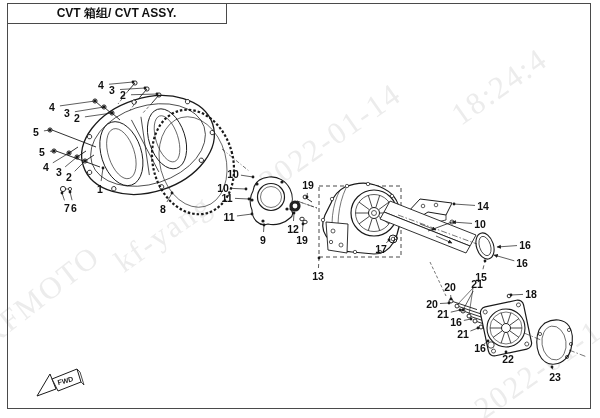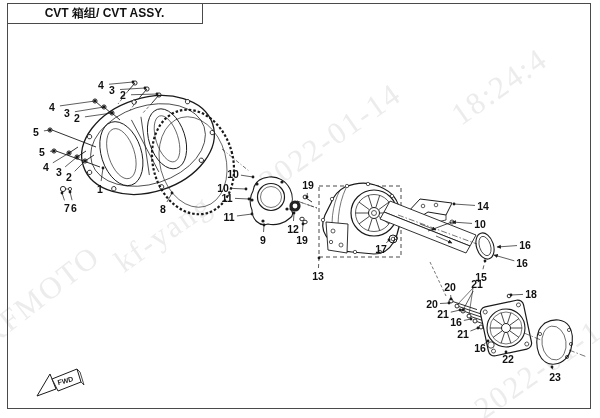--- a/index.html
+++ b/index.html
@@ -2,21 +2,21 @@
 <html><head>
 <meta charset="utf-8">
 <style>
   html,body{margin:0;padding:0;background:#fff;}
   #stage{position:relative;width:600px;height:418px;background:#ffffff;overflow:hidden;
          font-family:"Liberation Sans",sans-serif;}
   
   #frame{position:absolute;left:7px;top:3px;width:584px;height:406px;
          border:1.5px solid #4a4a4a;box-sizing:border-box;}
   
-  #title-cell{position:absolute;left:7px;top:3px;width:196px;height:21px;
+  #title-cell{position:absolute;left:7px;top:3px;width:220px;height:21px;
               border-right:1px solid #4a4a4a;border-bottom:1px solid #4a4a4a;
               box-sizing:border-box;display:flex;align-items:center;justify-content:center;}
   #title-cell span{font-size:12px;font-weight:bold;color:#111;white-space:nowrap;}
   
   #wm-layer{position:absolute;left:0;top:0;width:600px;height:418px;overflow:hidden;}
   .wm{position:absolute;font-family:"Liberation Serif",serif;white-space:nowrap;
       transform-origin:left center;letter-spacing:2px;user-select:none;}
   
   #draw{position:absolute;left:0;top:0;}
   svg text.callout{font-family:"Liberation Sans",sans-serif;font-weight:bold;}

